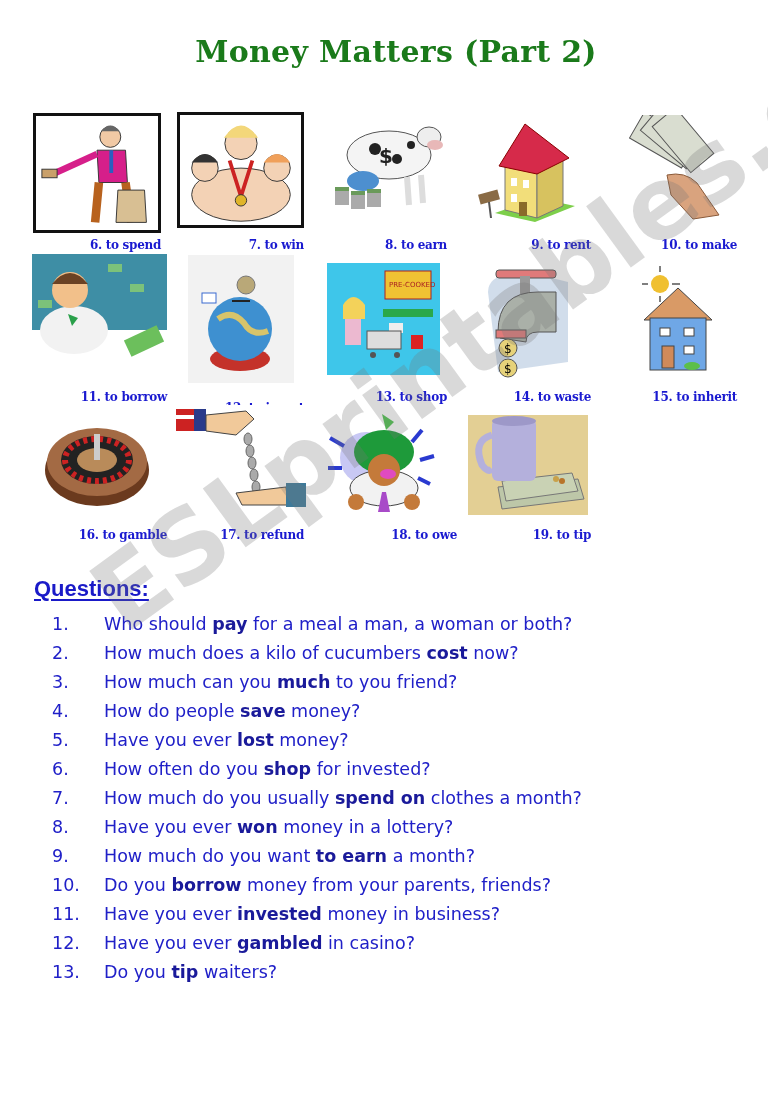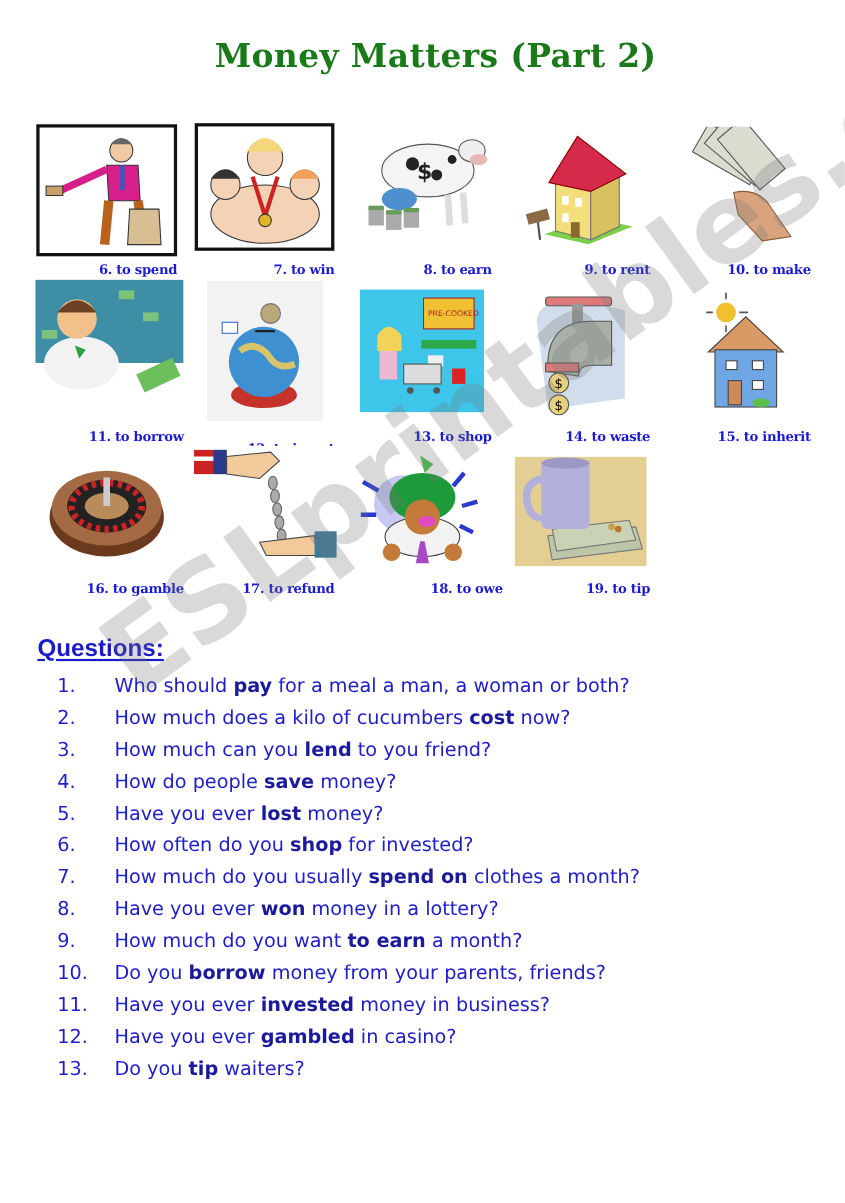--- a/index.html
+++ b/index.html
@@ -315,21 +315,21 @@
   <div class="q-row">
       <span class="q-num">1.</span>
       <span class="q-text"><span>Who should </span><b>pay</b><span> for a meal a man, a woman or both?</span></span>
     </div>
   <div class="q-row">
       <span class="q-num">2.</span>
       <span class="q-text"><span>How much does a kilo of cucumbers </span><b>cost</b><span> now?</span></span>
     </div>
   <div class="q-row">
       <span class="q-num">3.</span>
-      <span class="q-text"><span>How much can you </span><b>lend</b><span>  to you friend?</span></span>
+      <span class="q-text"><span>How much can you </span><b>much</b><span>  to you friend?</span></span>
     </div>
   <div class="q-row">
       <span class="q-num">4.</span>
       <span class="q-text"><span>How do people </span><b>save</b><span>  money?</span></span>
     </div>
   <div class="q-row">
       <span class="q-num">5.</span>
       <span class="q-text"><span>Have you ever </span><b>lost</b><span> money?</span></span>
     </div>
   <div class="q-row">

